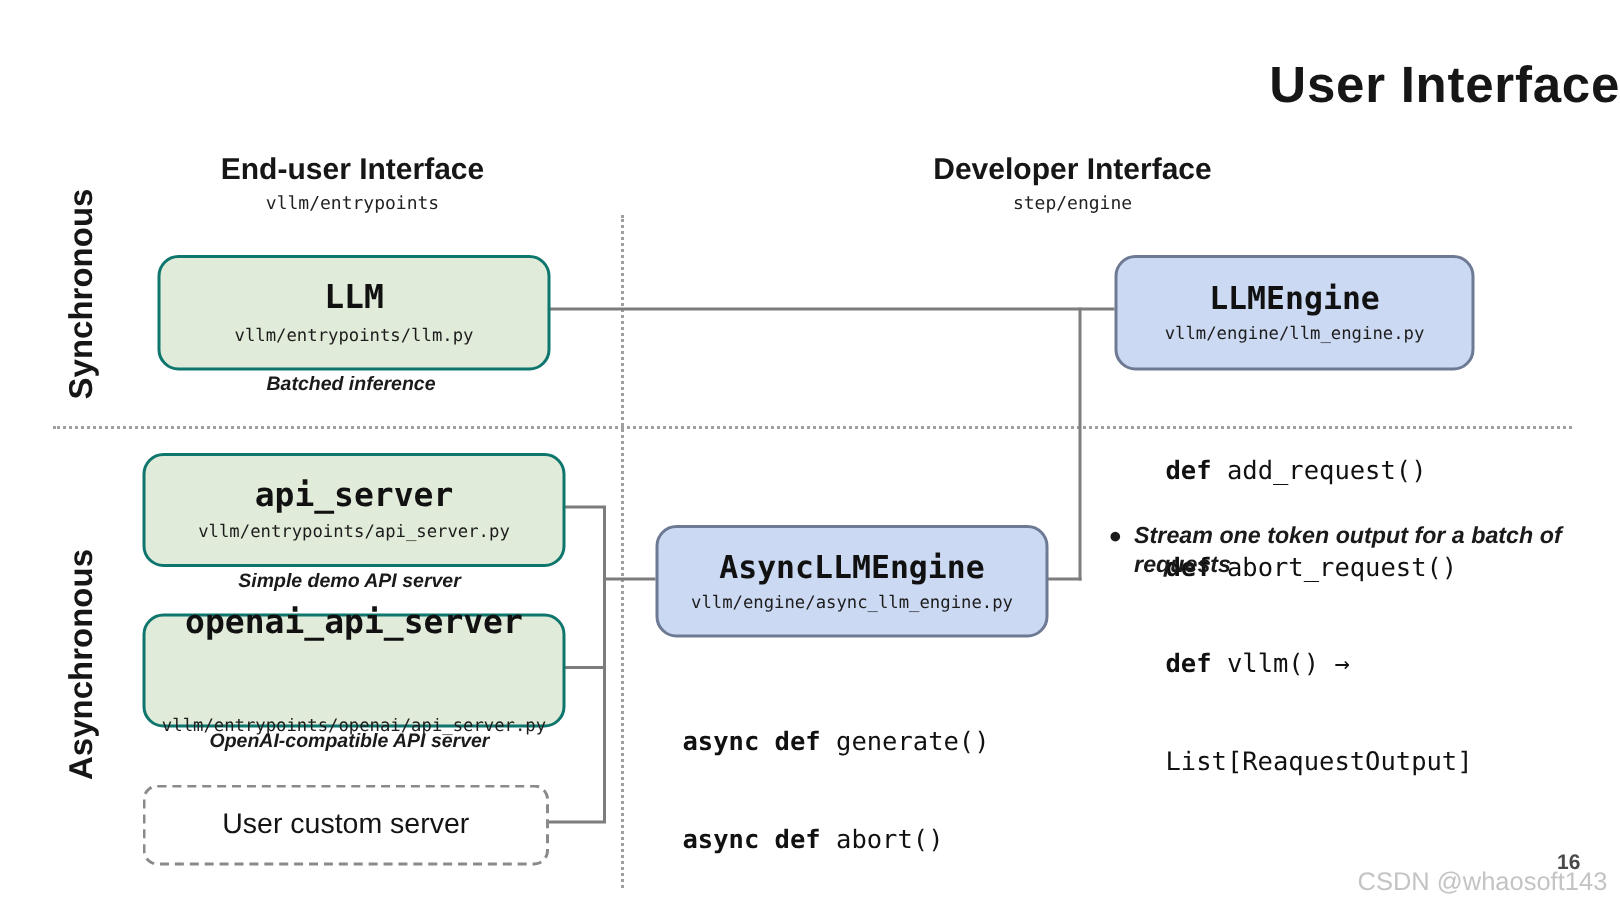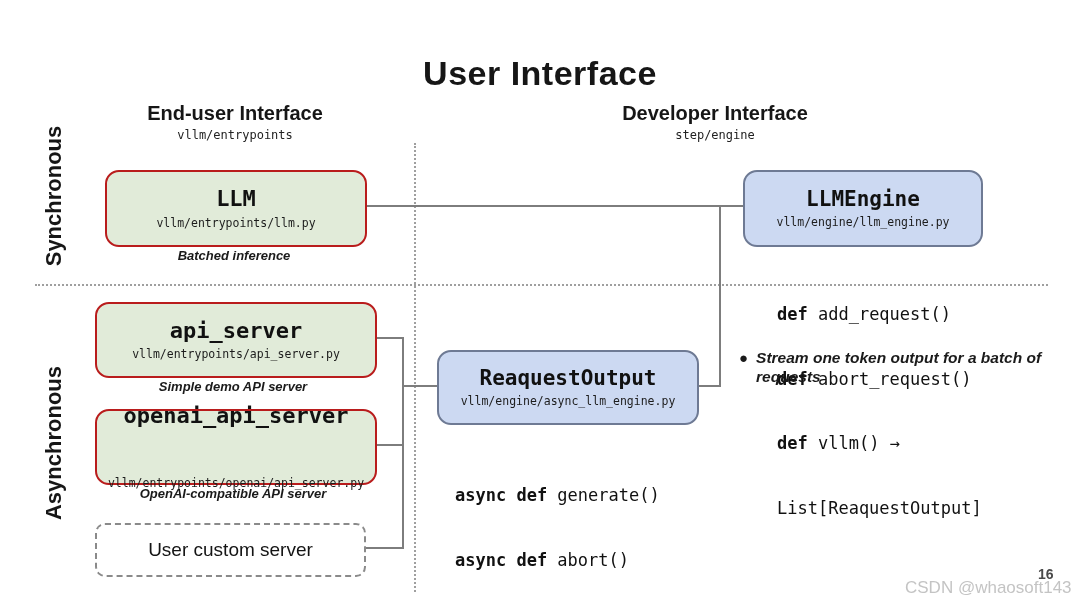--- a/index.html
+++ b/index.html
@@ -2,21 +2,21 @@
 <html><head>
 <meta charset="utf-8">
 <style>
   html,body{margin:0;padding:0;background:#ffffff;}
   .canvas{
     position:relative;width:1080px;height:604px;background:#ffffff;overflow:hidden;
     font-family:"Liberation Sans",sans-serif;color:#141414;
   }
   
   .title{
-    position:absolute;left:0;top:54px;width:1080px;text-align:center;
+    position:absolute;left:0;top:38px;width:1080px;text-align:right;
     font-size:34px;font-weight:700;letter-spacing:0.5px;color:#161616;
   }
   .col-header{position:absolute;width:320px;text-align:center;}
   .col-header .hl{font-size:20px;font-weight:700;color:#161616;}
   .col-header .hp{font-size:12px;font-family:"DejaVu Sans Mono",monospace;color:#222;margin-top:3px;}
   .row-label{
     position:absolute;font-size:22px;font-weight:700;color:#161616;white-space:nowrap;
     transform:translate(-50%,-50%) rotate(-90deg);
   }
   
@@ -24,21 +24,21 @@
   .dot-h{position:absolute;height:0;border-top:2px dotted #9f9f9f;}
   
   .wire{position:absolute;background:#7d7d7d;}
   
   .node{
     position:absolute;border-radius:14px;display:flex;flex-direction:column;
     align-items:center;justify-content:center;text-align:center;
   }
   .node .nm{font-family:"DejaVu Sans Mono",monospace;font-size:22px;font-weight:600;color:#111;line-height:1.1;}
   .node .pth{font-family:"DejaVu Sans Mono",monospace;font-size:11.5px;color:#1c1c1c;margin-top:4px;}
-  .green{background:#e1ebd9;border:2px solid #b91c1c;}
+  .green{background:#e1ebd9;border:2px solid #0f766e;}
   .blue{background:#ccd9f2;border:2px solid #6e7a94;}
   .dashed{background:#ffffff;border:2px dashed #8a8a8a;border-radius:10px;}
   .dashed .nm2{font-size:19px;font-weight:500;font-family:"Liberation Sans",sans-serif;color:#141414;}
   .caption{
     position:absolute;width:300px;text-align:center;
     font-style:italic;font-weight:700;font-size:13px;color:#1a1a1a;
   }
   
   .code{
     position:absolute;font-family:"DejaVu Sans Mono",monospace;font-size:17px;
@@ -106,21 +106,21 @@
     <div class="nm">openai_api_server</div>
     <div class="pth">vllm/entrypoints/openai/api_server.py</div>
   </div>
   <div class="caption" style="left:83px;top:486px;">OpenAI-compatible API server</div>
 
   <div class="node dashed" style="left:95px;top:523px;width:267px;height:50px;">
     <div class="nm2">User custom server</div>
   </div>
 
   <div class="node blue" style="left:437px;top:350px;width:258px;height:71px;">
-    <div class="nm" style="font-size:21px;">ReaquestOutput</div>
+    <div class="nm" style="font-size:21px;">AsyncLLMEngine</div>
     <div class="pth">vllm/engine/async_llm_engine.py</div>
   </div>
 
   <div class="code" style="left:777px;top:261px;">
     <div><span class="kw">def</span><span> add_request()</span></div>
     <div><span class="kw">def</span><span> abort_request()</span></div>
     <div><span class="kw">def</span><span> vllm() →</span></div>
     <div><span class="kw"></span><span>List[ReaquestOutput]</span></div>
   </div>
   <div class="bullet" style="left:739px;top:348px;">

